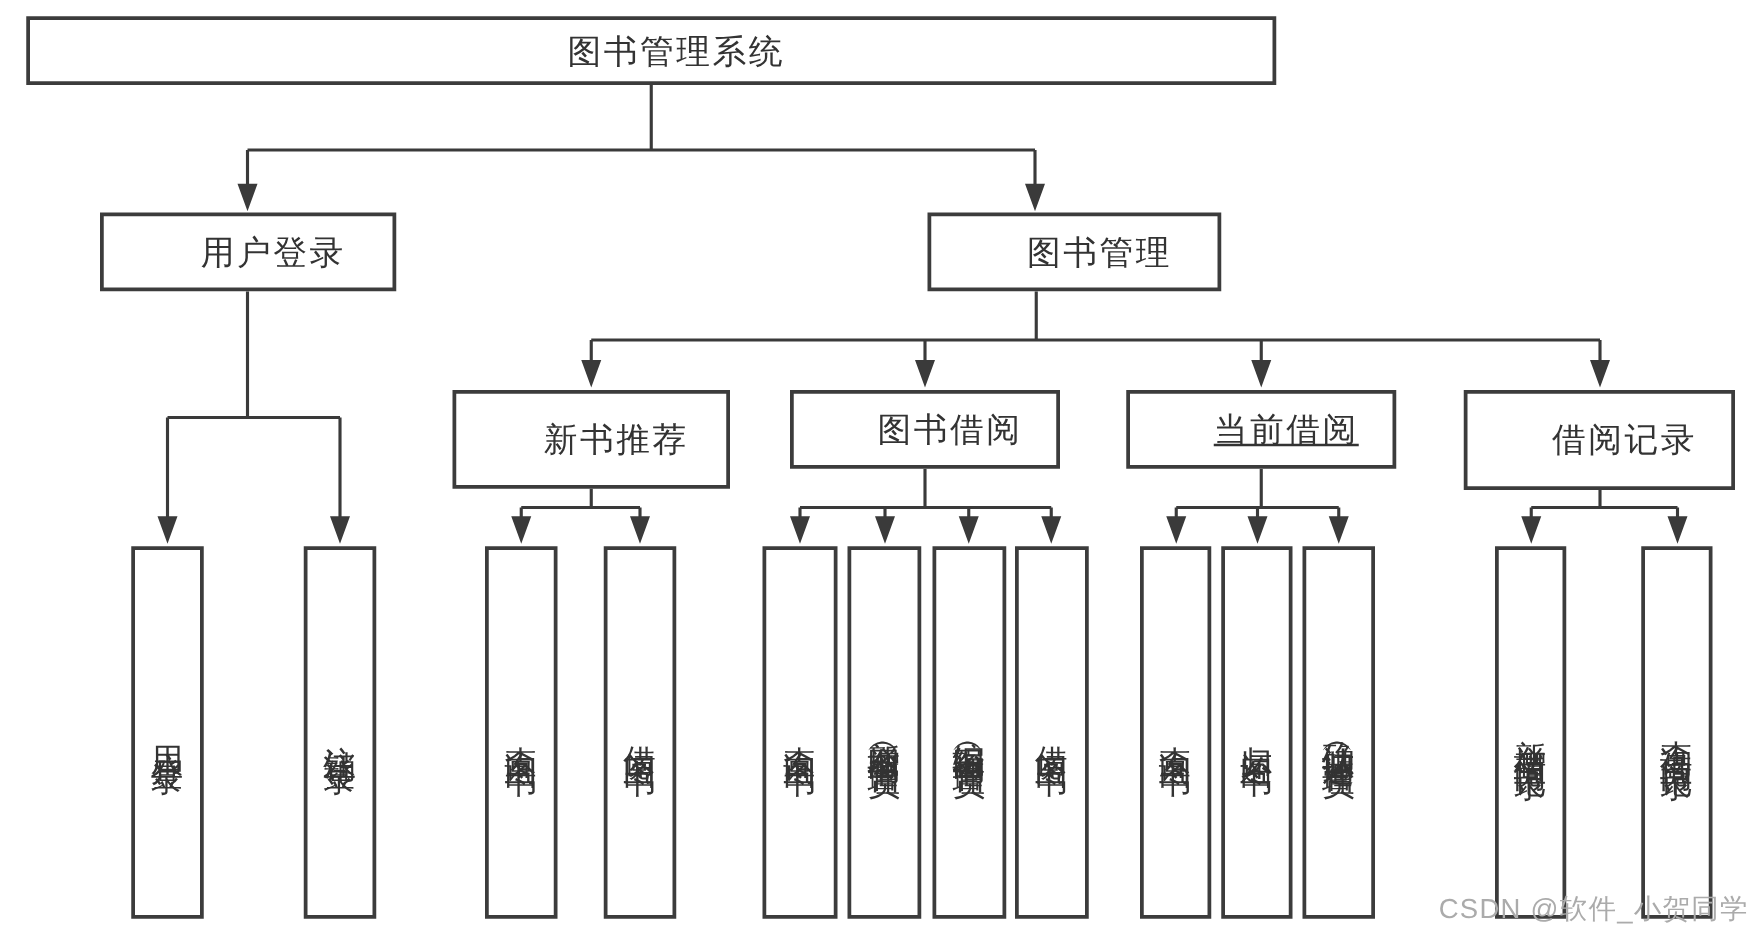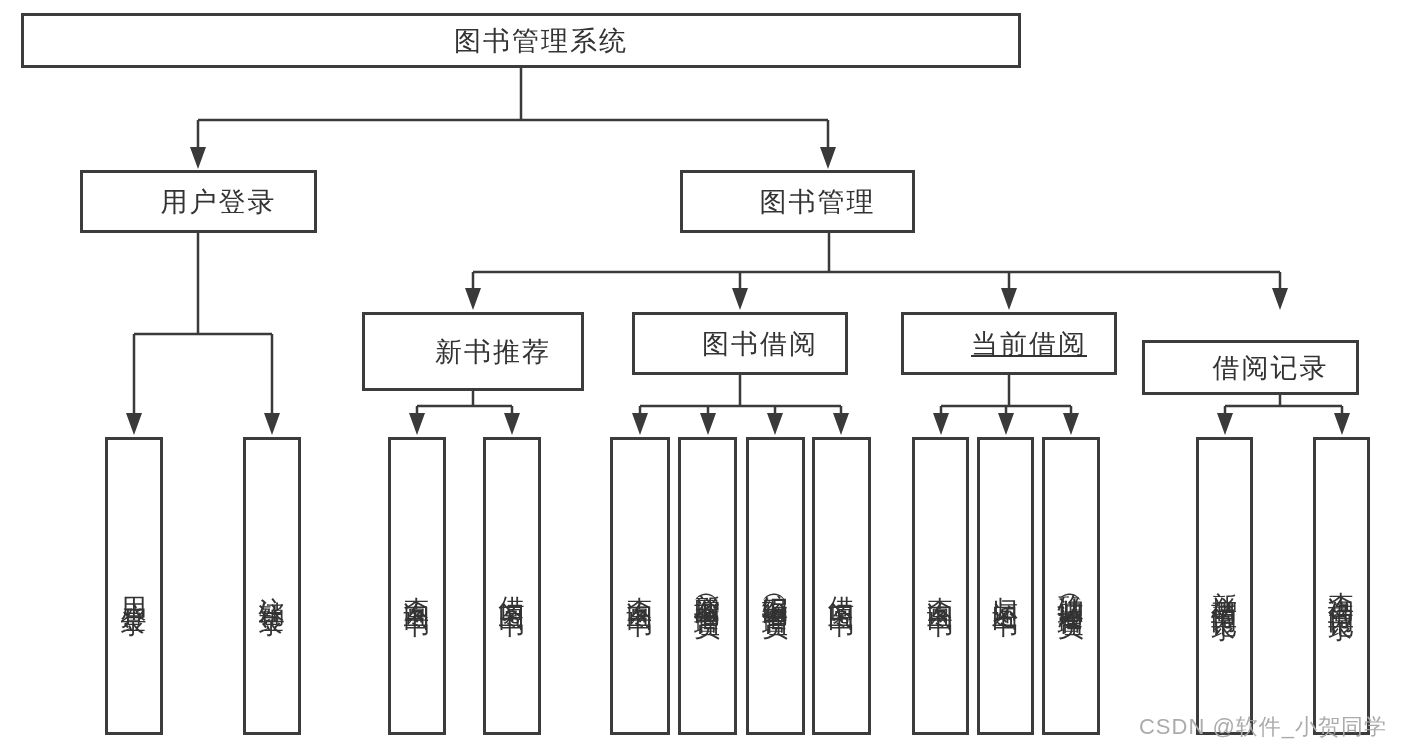--- a/index.html
+++ b/index.html
@@ -53,21 +53,21 @@
     text-orientation:mixed;
     font-size:26px;
     line-height:1;
     letter-spacing:5px;
     color:var(--text);
     white-space:nowrap;
   }
   .vbox.long .vtext{ letter-spacing:3px; }
   .watermark{
     position:absolute;
-    right:18px;
+    right:6px;
     top:712px;
     font-size:22px;
     color:var(--watermark);
     letter-spacing:1px;
     white-space:nowrap;
   }
 </style>
 </head>
 <body>
 
@@ -124,26 +124,26 @@
              M933 413 h16 l-8 22 z
              M998 413 h16 l-8 22 z
              M1063 413 h16 l-8 22 z
              M1217 413 h16 l-8 22 z
              M1334 413 h16 l-8 22 z"></path>
   </svg>
 
   <div class="hbox" style="left:21px; top:13px; width:1000px; height:55px;">图书管理系统</div>
 
   <div class="hbox" style="left:80px; top:170px; width:237px; height:63px;">用户登录</div>
-  <div class="hbox" style="left:680px; top:170px; width:235px; height:63px;">图书管理</div>
+  <div class="hbox" style="left:742px; top:170px; width:235px; height:63px;">图书管理</div>
 
   <div class="hbox" style="left:362px; top:312px; width:222px; height:79px;">新书推荐</div>
   <div class="hbox" style="left:632px; top:312px; width:216px; height:63px;">图书借阅</div>
   <div class="hbox" style="left:901px; top:312px; width:216px; height:63px;text-decoration:underline;">当前借阅</div>
-  <div class="hbox" style="left:1142px; top:312px; width:217px; height:55px;margin-top:28px;">借阅记录</div>
+  <div class="hbox" style="left:1171px; top:312px; width:217px; height:80px;">借阅记录</div>
 
   <div class="vbox" style="left:105px; width:58px;">
     <span class="vtext">用户登录</span>
   </div>
   <div class="vbox" style="left:243px; width:58px;">
     <span class="vtext">注销登录</span>
   </div>
 
   <div class="vbox" style="left:388px; width:58px;">
     <span class="vtext">查询图书</span>

